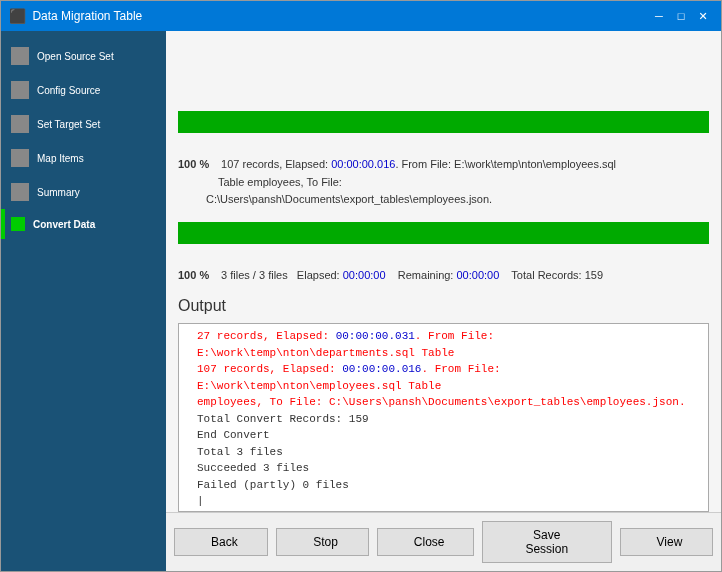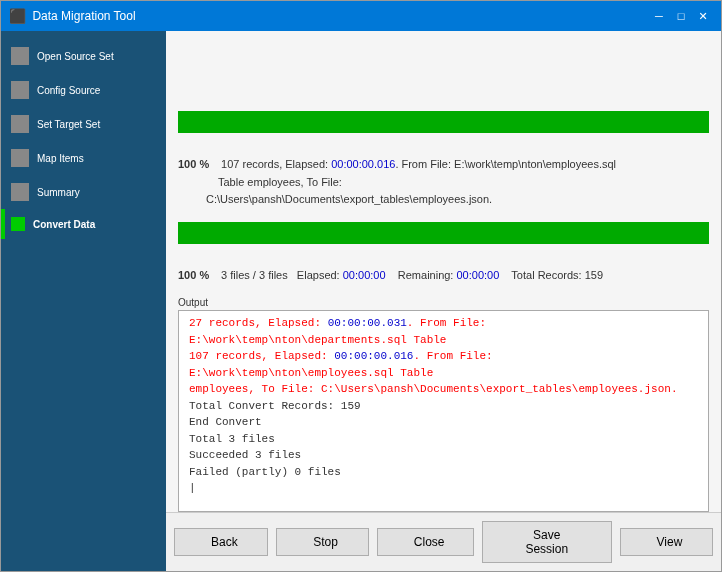--- a/index.html
+++ b/index.html
@@ -142,32 +142,32 @@
       color: #0000cc;
     }
     .output-section {
       flex: 1;
       display: flex;
       flex-direction: column;
       margin: 0 12px;
       min-height: 0;
     }
     .output-label {
-      font-size: 10px;
+      font-size: 16px;
       color: #333;
-      margin-bottom: 2px;
+      margin-bottom: 8px;
       font-weight: normal;
     }
     .output-box {
       flex: 1;
       border: 1px solid #aaa;
       background: white;
       overflow-y: auto;
       overflow-x: auto;
-      padding: 4px 10px;
+      padding: 4px 18px;
       font-size: 11px;
       font-family: 'Courier New', monospace;
       line-height: 1.5;
       color: #333;
       min-height: 0;
     }
     .output-box .line-red { color: red; }
     .output-box .elapsed-blue { color: #0000cc; }
     .footer {
       display: flex;
@@ -190,21 +190,21 @@
     .spacer { flex: 1; }
   </style>
 </head>
 <body>
 
 <div class="window">
 
   <div class="title-bar">
     <div class="title-bar-title">
       <span style="font-size:14px;">⬛</span>
-      <span>Data Migration Tool</span>
+      <span>Data Migration Table</span>
     </div>
     <div class="title-bar-controls">
       <button class="title-bar-btn">─</button>
       <button class="title-bar-btn">□</button>
       <button class="title-bar-btn">✕</button>
     </div>
   </div>
 
   <div class="window-body">
 

